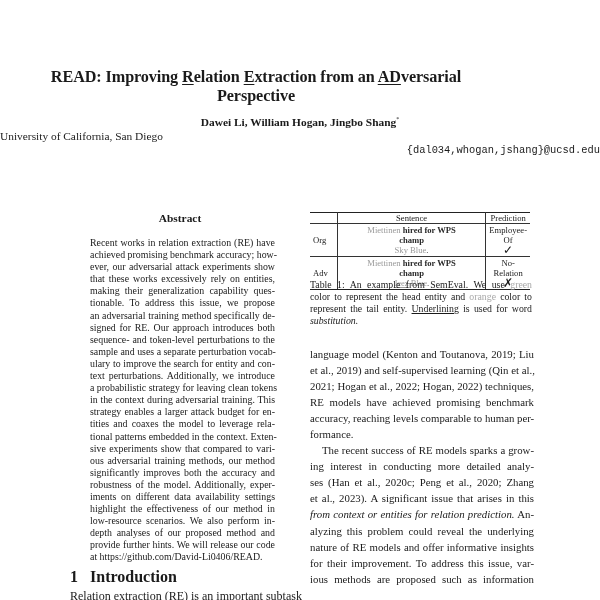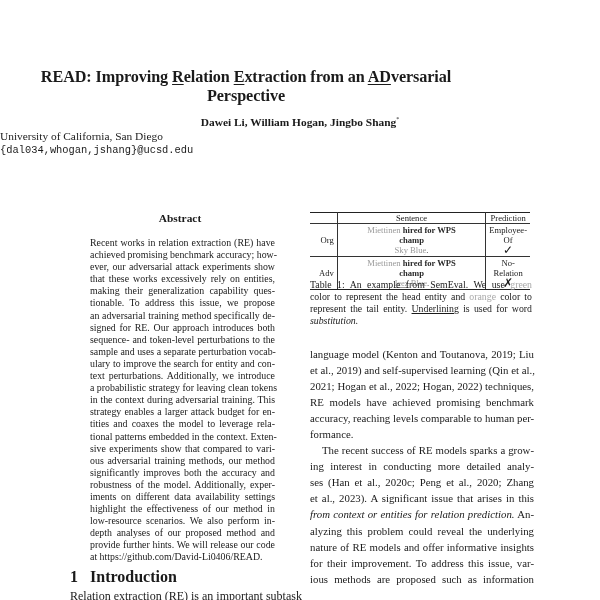--- a/index.html
+++ b/index.html
@@ -1,35 +1,35 @@
 <!DOCTYPE html>
 <html><head>
 <meta charset="utf-8">
 <style>
   html, body { margin: 0; padding: 0; background: #ffffff; }
   body {
     width: 600px; height: 600px; overflow: hidden; position: relative;
     font-family: "Liberation Serif", "DejaVu Serif", serif; color: #1a1a1a;
   }
   .title {
-    position: absolute; left: 0; top: 68px; width: 492px; text-align: center;
+    position: absolute; left: 10px; top: 68px; width: 492px; text-align: center;
     font-weight: bold; font-size: 16.2px; letter-spacing: -0.1px;
   }
   .title u { text-decoration: underline; text-underline-offset: 2px; }
   .authors {
     position: absolute; left: 0; top: 116px; width: 600px; text-align: center;
     font-weight: bold; font-size: 11.4px;
   }
   .authors sup { font-size: 6px; font-weight: normal; }
   .affil {
     position: absolute; left: 0; top: 130px; width: 600px; text-align: left;
     font-size: 11.4px;
   }
   .email {
-    position: absolute; left: 0; top: 144px; width: 600px; text-align: left;
+    position: absolute; left: 0; top: 144px; width: 600px; text-align: right;
     font-family: "Liberation Mono", "DejaVu Sans Mono", monospace; font-size: 10.4px;
   }
   .abstract-head {
     position: absolute; left: 60px; width: 240px; top: 212px; text-align: center;
     font-weight: bold; font-size: 11.4px;
   }
   .abstract-body {
     position: absolute; left: 90px; width: 185px; top: 237px;
     font-size: 9.9px; line-height: 12.1px; text-align: justify;
     hyphens: manual;
@@ -46,21 +46,21 @@
   }
 
   
   .tbl-wrap { position: absolute; left: 310px; top: 212px; width: 220px; }
   table.ex {
     border-collapse: collapse; width: 220px; font-size: 8.6px; line-height: 10px;
   }
   table.ex th, table.ex td { border: 0.8px solid #333; padding: 0 3px; }
   table.ex tr.head th { font-weight: normal; text-align: center; border-top: 1.2px solid #222; }
   table.ex tr.head th.corner { border-left: none; }
-  table.ex td.rowlab { text-align: right; border-left: none; width: 22px; }
+  table.ex td.rowlab { text-align: left; border-left: none; width: 22px; }
   table.ex td.sent { text-align: center; width: 132px; padding: 1px 16px; }
   table.ex td.pred { text-align: center; border-right: none; padding-top: 1px; vertical-align: top;}
   table.ex th.predh { border-right: none; }
   table.ex tr.last td { border-bottom: 1.2px solid #222; }
   .ent { color: #9a9a9a; }
   .ctx { font-weight: bold; color: #2a2a2a; }
   .subst { text-decoration: underline; }
   .mark { font-size: 12px; display: block; line-height: 11px; }
 
   .caption {

